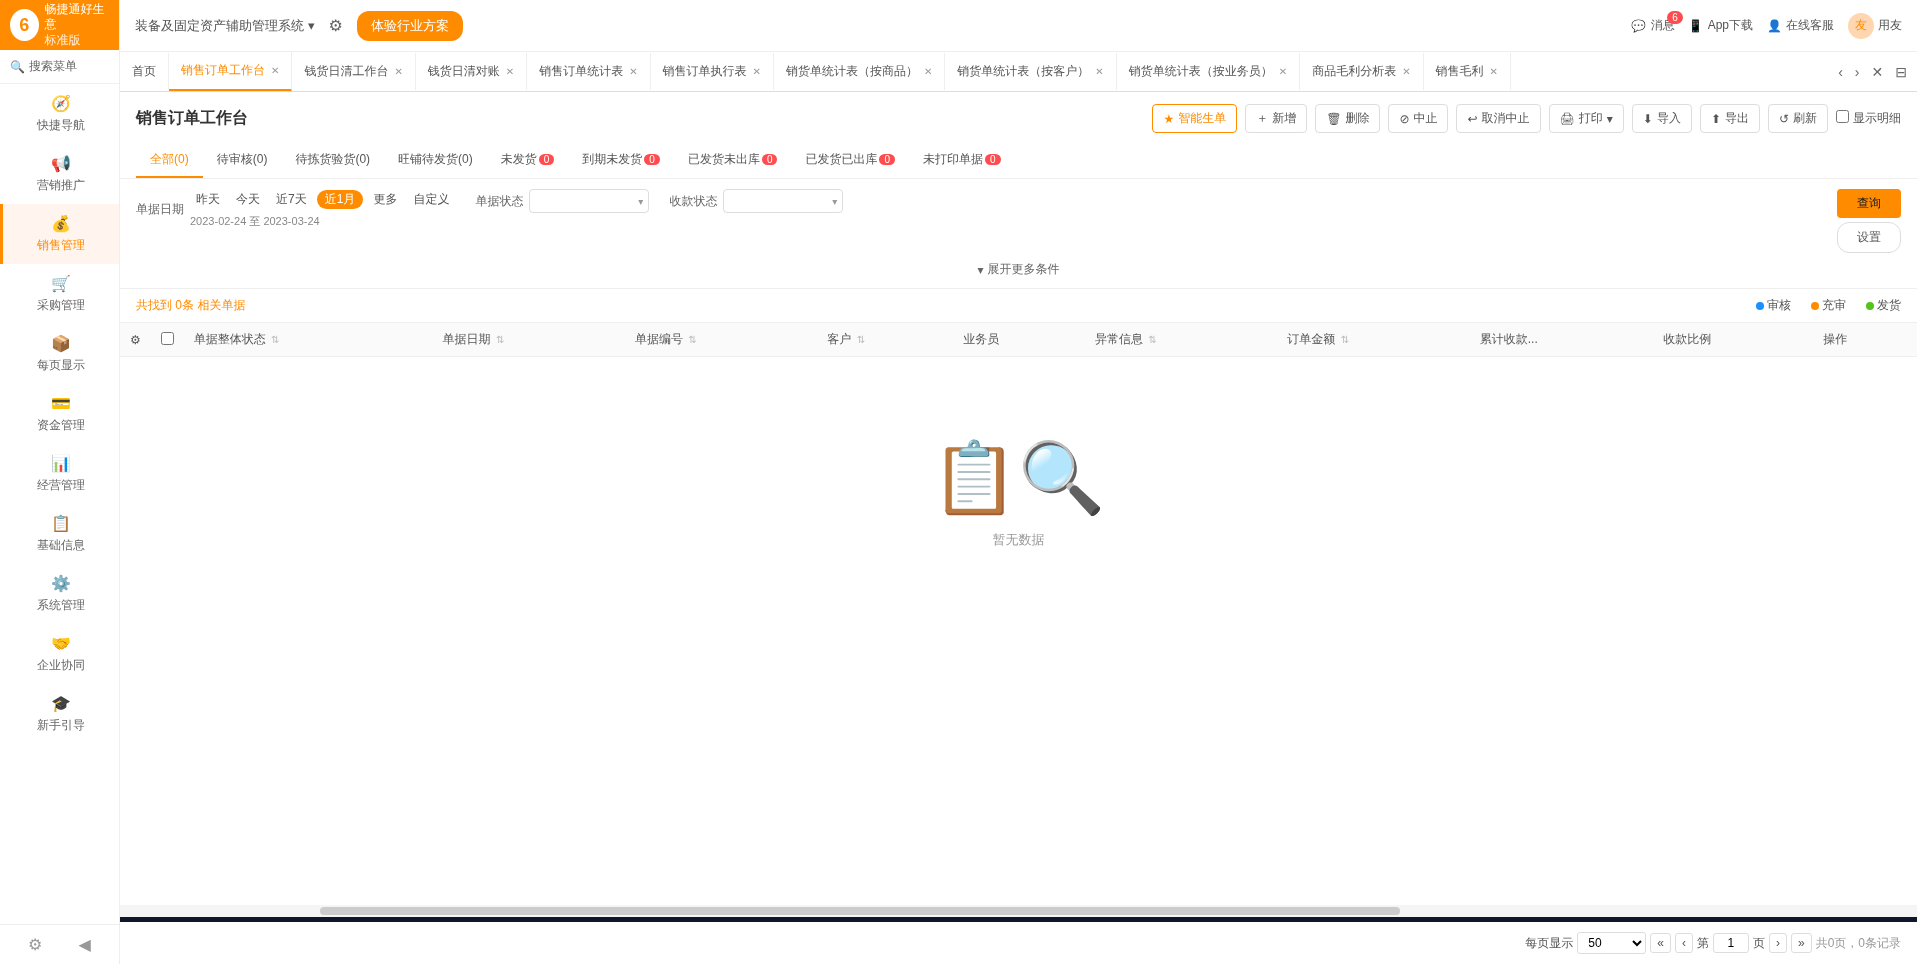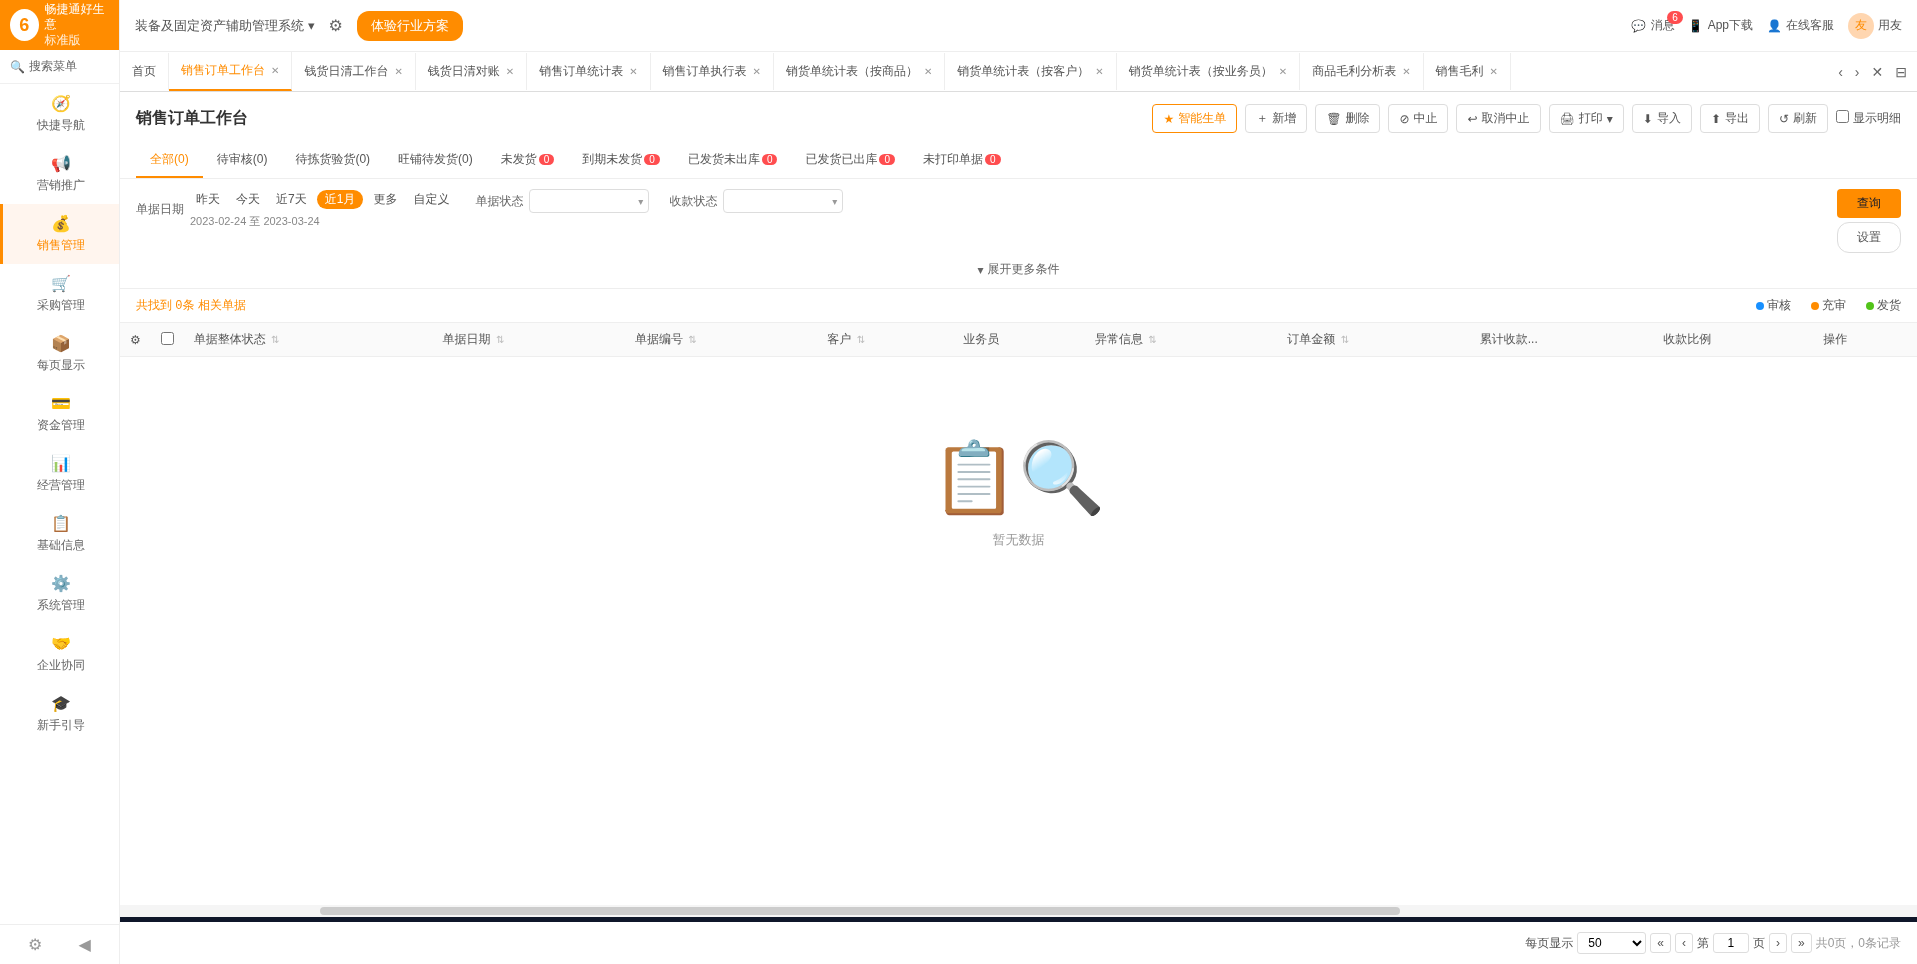--- a/index.html
+++ b/index.html
@@ -71,21 +71,21 @@
     .expand-btn { display: flex; align-items: center; gap: 4px; cursor: pointer; color: #666; font-size: 12px; }
     .filter-row2 { display: flex; align-items: center; justify-content: center; margin-top: 8px; }
     .query-btn { background: #ff8c00; color: #0f172a; border: none; border-radius: 4px; padding: 6px 20px; cursor: pointer; font-size: 12px; }
     .settings-btn { border: 1px solid #ddd; background: #fff; color: #555; border-radius: 12px; padding: 6px 12px; cursor: pointer; font-size: 12px; }
     .filter-actions { display: flex; flex-direction: column; gap: 4px; margin-left: auto; }
 
     
     .table-area { flex: 1; display: flex; flex-direction: column; overflow: hidden; background: #fff; margin: 0; }
     .table-info-bar { display: flex; align-items: center; justify-content: space-between; padding: 8px 16px; border-bottom: 1px solid #eee; background: #fff; flex-shrink: 0; }
     .table-info-text { font-size: 12px; color: #666; }
-    .table-info-text span { color: #ff8c00; font-family: Liberation Mono, monospace; }
+    .table-info-text span { color: #ff8c00; }
     .table-batch-btns { display: flex; gap: 20px; align-items: center; }
     .batch-btn { display: flex; align-items: center; gap: 3px; cursor: pointer; color: #555; font-size: 12px; }
     .batch-btn .dot { width: 8px; height: 8px; border-radius: 50%; display: inline-block; }
     .batch-btn .dot-blue { background: #1890ff; }
     .batch-btn .dot-orange { background: #ff8c00; }
     .batch-btn .dot-green { background: #52c41a; }
 
     
     .data-table { width: 100%; border-collapse: collapse; font-size: 12px; }
     .data-table th { background: #fafafa; padding: 8px 10px; text-align: left; color: #555; border-bottom: 1px solid #eee; font-weight: 500; white-space: nowrap; }

